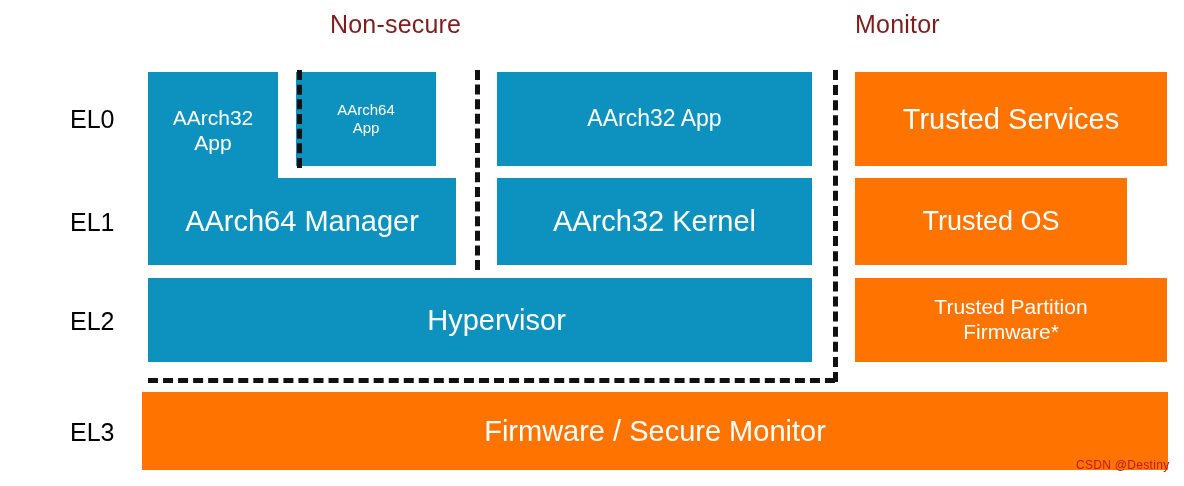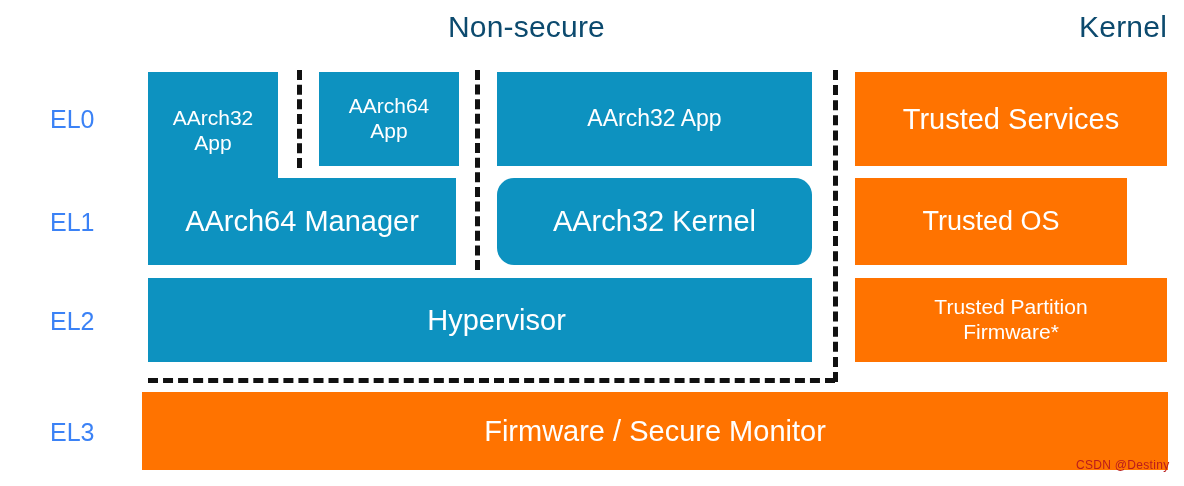--- a/index.html
+++ b/index.html
@@ -10,34 +10,35 @@
   #canvas {
     position: relative;
     width: 1184px;
     height: 486px;
     background: #ffffff;
     font-family: "Liberation Sans", sans-serif;
     overflow: hidden;
   }
   .col-header {
     position: absolute;
-    color: #0c4a6e;
-    font-size: 30px;
+    color: #7f1d1d;
+    font-size: 25px;
     font-weight: 400;
-    text-align: right;
+    text-align: left;
     letter-spacing: 0.2px;
     white-space: nowrap;
   }
   .el-label {
     position: absolute;
-    color: #3b82f6;
+    color: #000000;
     font-size: 25px;
     font-weight: 400;
     text-align: center;
     white-space: nowrap;
+    margin-left: 20px;
   }
   .box {
     position: absolute;
     display: flex;
     align-items: center;
     justify-content: center;
     text-align: center;
     color: #ffffff;
     font-weight: 400;
     line-height: 1.18;
@@ -65,43 +66,43 @@
     font-family: "Liberation Sans", sans-serif;
   }
 </style>
 </head>
 <body>
 
 <div id="canvas">
 
   <div class="col-header" style="left:330px; top:10px; width:275px;">Non-secure</div>
 
-  <div class="col-header" style="left:855px; top:10px; width:312px;">Kernel</div>
+  <div class="col-header" style="left:855px; top:10px; width:312px;">Monitor</div>
 
   <div class="el-label" style="left:50px; top:105px;">EL0</div>
 
   <div class="el-label" style="left:50px; top:208px;">EL1</div>
 
   <div class="el-label" style="left:50px; top:307px;">EL2</div>
 
   <div class="el-label" style="left:50px; top:418px;">EL3</div>
 
   <div class="box blue" style="left:148px; top:72px; width:130px; height:117px; font-size:21px; white-space:pre-line;">AArch32
 App</div>
 
-  <div class="box blue" style="left:319px; top:72px; width:140px; height:94px; font-size:21px; white-space:pre-line;">AArch64
+  <div class="box blue" style="left:296px; top:72px; width:140px; height:94px; font-size:15px; white-space:pre-line;">AArch64
 App</div>
 
   <div class="box blue" style="left:497px; top:72px; width:315px; height:94px; font-size:23px;">AArch32 App</div>
 
   <div class="box orange" style="left:855px; top:72px; width:312px; height:94px; font-size:29px;">Trusted Services</div>
 
   <div class="box blue" style="left:148px; top:178px; width:308px; height:87px; font-size:29px;">AArch64 Manager</div>
 
-  <div class="box blue" style="left:497px; top:178px; width:315px; height:87px; font-size:29px;border-radius:17px;">AArch32 Kernel</div>
+  <div class="box blue" style="left:497px; top:178px; width:315px; height:87px; font-size:29px;">AArch32 Kernel</div>
 
   <div class="box orange" style="left:855px; top:178px; width:272px; height:87px; font-size:27px;">Trusted OS</div>
 
   <div class="box blue" style="left:148px; top:278px; width:664px; height:84px; font-size:29px;padding-left:39px;">Hypervisor</div>
 
   <div class="box orange" style="left:855px; top:278px; width:312px; height:84px; font-size:21px; white-space:pre-line;">Trusted Partition
 Firmware*</div>
 
   <div class="box orange" style="left:142px; top:392px; width:1026px; height:78px; font-size:29px;text-align:center;">Firmware / Secure Monitor</div>
 

